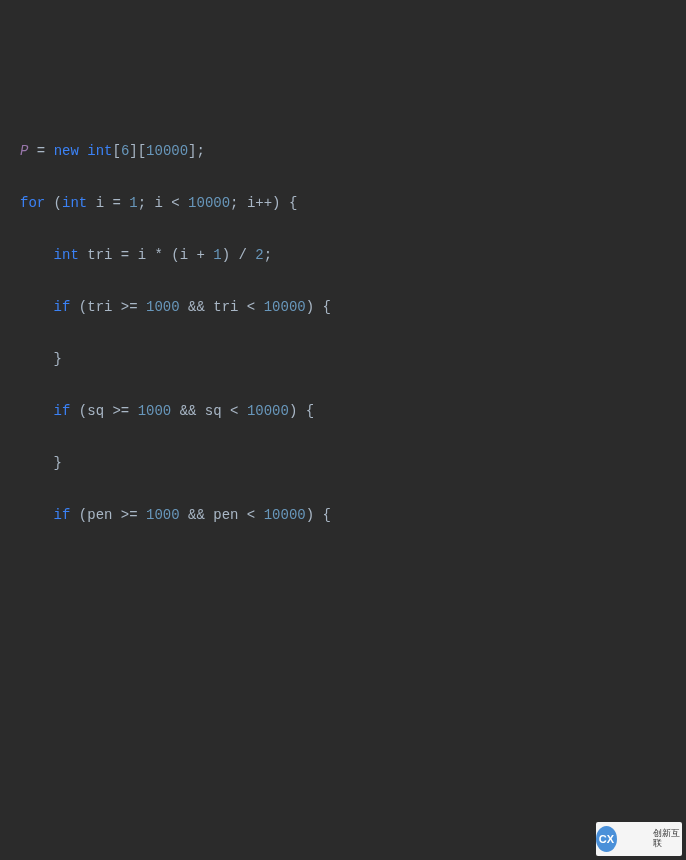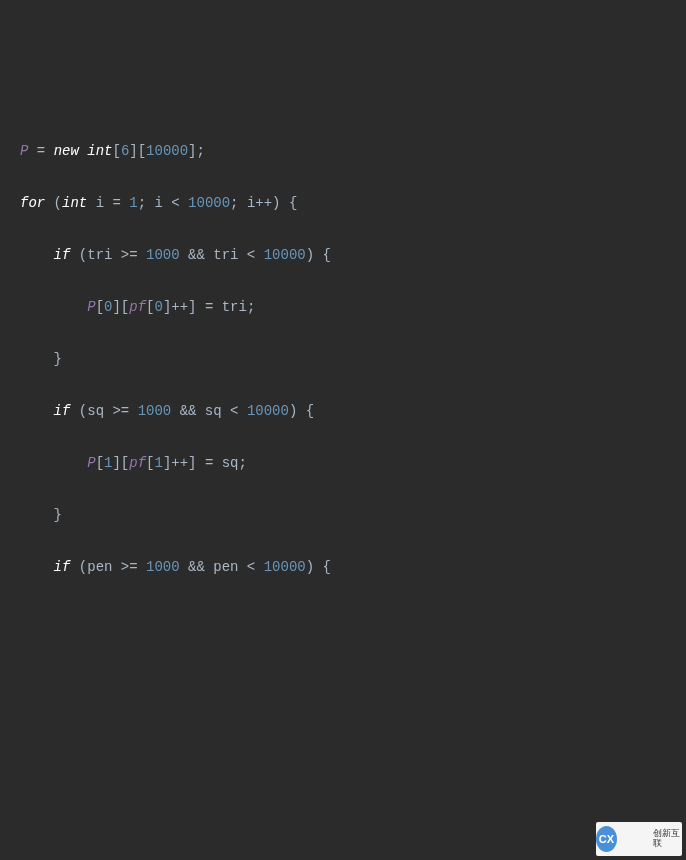--- a/index.html
+++ b/index.html
@@ -9,21 +9,21 @@
     font-family: "Consolas", "Monaco", "Courier New", monospace;
     font-size: 14px;
     line-height: 26px;
     color: #a9b7c6;
     width: 686px;
     height: 860px;
     box-sizing: border-box;
     position: relative;
     white-space: pre;
   }
-  .kw   { color: #ffffff; font-style: italic; }          
+  .kw   { color: #3b82f6; }          
   .num  { color: #6897bb; }          
   .fld  { color: #9876aa; font-style: italic; }
   .logo {
     position: absolute;
     right: 4px;
     bottom: 4px;
     width: 86px;
     height: 34px;
     background: #f5f5f5;
     border-radius: 2px;
@@ -44,25 +44,24 @@
   .logo-txt { font: 9px/1.1 sans-serif; color: #333; white-space: normal; margin-left: 32px;}
 </style>
 </head>
 <body>
 
 
 
 <div>
 <div><span class="fld">P</span><span> = </span><span class="kw">new</span><span> </span><span class="kw">int</span><span>[</span><span class="num">6</span><span>][</span><span class="num">10000</span><span>];</span></div>
 <div><span class="kw">for</span><span> (</span><span class="kw">int</span><span> i = </span><span class="num">1</span><span>; i &lt; </span><span class="num">10000</span><span>; i++) {</span></div>
+<div><span>    </span><span class="kw">int</span><span> tri = i * (i + </span><span class="num">1</span><span>) / </span><span class="num">2</span><span>;</span></div>
 <div><span>    </span><span class="kw">if</span><span> (tri &gt;= </span><span class="num">1000</span><span> &amp;&amp; tri &lt; </span><span class="num">10000</span><span>) {</span></div>
-<div><span>        </span><span class="fld">P</span><span>[</span><span class="num">0</span><span>][</span><span class="fld">pf</span><span>[</span><span class="num">0</span><span>]++] = tri;</span></div>
 <div><span>    }</span></div>
 <div><span>    </span><span class="kw">if</span><span> (sq &gt;= </span><span class="num">1000</span><span> &amp;&amp; sq &lt; </span><span class="num">10000</span><span>) {</span></div>
-<div><span>        </span><span class="fld">P</span><span>[</span><span class="num">1</span><span>][</span><span class="fld">pf</span><span>[</span><span class="num">1</span><span>]++] = sq;</span></div>
 <div><span>    }</span></div>
 <div><span>    </span><span class="kw">if</span><span> (pen &gt;= </span><span class="num">1000</span><span> &amp;&amp; pen &lt; </span><span class="num">10000</span><span>) {</span></div>
 
 
 
 
 
 
 
 

